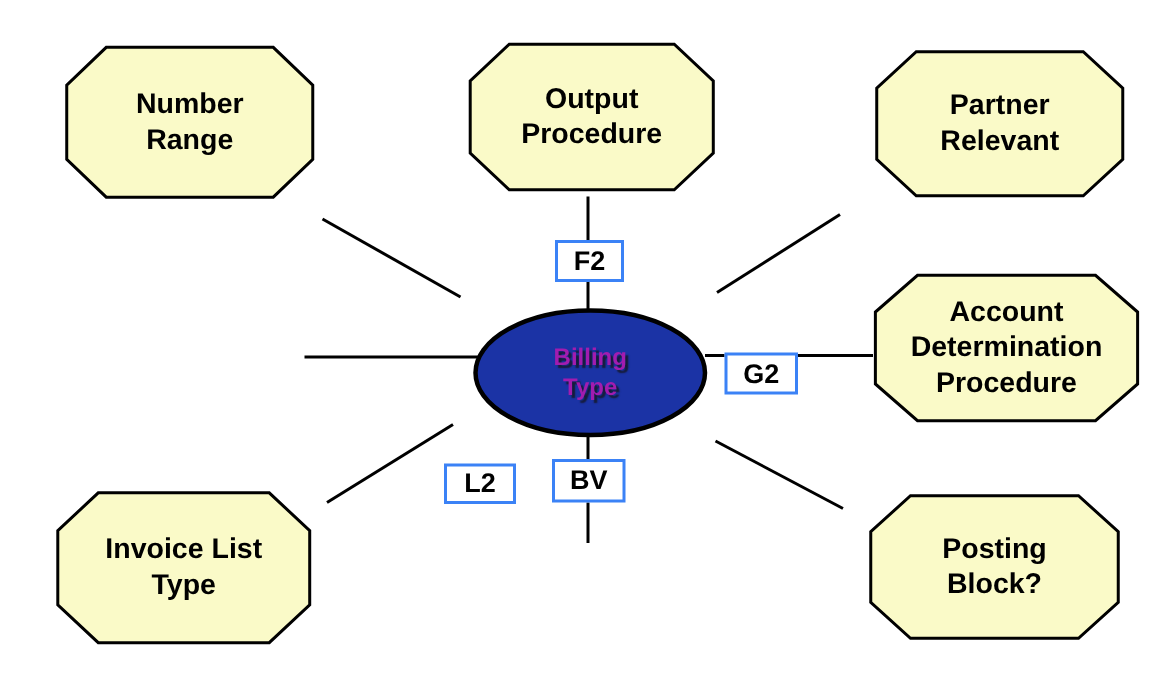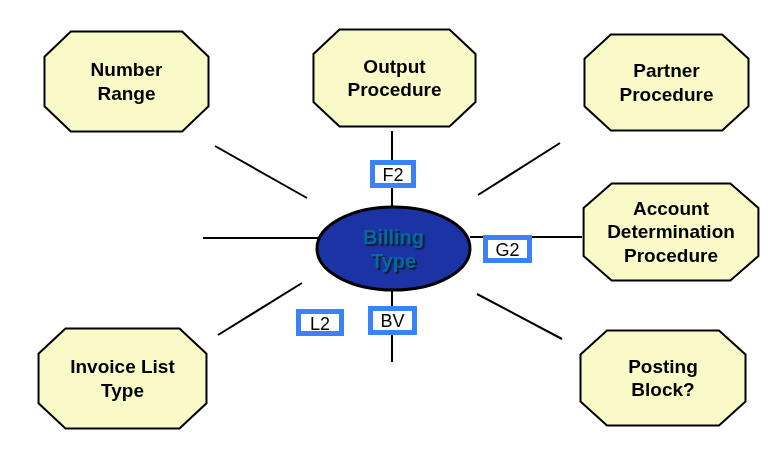--- a/index.html
+++ b/index.html
@@ -16,27 +16,27 @@
   .node-label{
     position:absolute;inset:0;display:flex;align-items:center;justify-content:center;
     text-align:center;font-weight:bold;font-size:19px;line-height:1.22;color:#000;
     white-space:pre-line;z-index:3;
   }
   .center-node{position:absolute;z-index:2;}
   .center-node svg{position:absolute;left:0;top:0;width:100%;height:100%;}
   .center-node ellipse{stroke:#000;stroke-width:3;}
   .center-label{
     position:absolute;inset:0;display:flex;align-items:center;justify-content:center;
-    text-align:center;font-weight:bold;font-size:20px;line-height:1.2;color:#0369a1;
+    text-align:center;font-weight:bold;font-size:16px;line-height:1.2;color:#a21caf;
     white-space:pre-line;text-shadow:2px 2px 1px rgba(20,20,20,0.75);z-index:3;
   }
   .cbox{
-    position:absolute;z-index:4;background:#ffffff;border:5px solid #3b82f6;
-    display:flex;align-items:flex-start;justify-content:center;box-sizing:border-box;
-    font-weight:normal;font-size:18px;color:#000;
+    position:absolute;z-index:4;background:#ffffff;border:2px solid #3b82f6;
+    display:flex;align-items:center;justify-content:center;box-sizing:border-box;
+    font-weight:bold;font-size:18px;color:#000;
   }
 </style>
 </head>
 <body>
 
 <div class="canvas">
 
   <svg class="lines" viewBox="0 0 768 464">
 
     <line x1="392" y1="131" x2="392" y2="210"></line>
@@ -70,21 +70,21 @@
     </svg>
     <div class="node-label">Output
 Procedure</div>
   </div>
 
   <div class="node" style="left:583px;top:33px;width:167px;height:99px">
     <svg viewBox="0 0 168 100" preserveAspectRatio="none">
       <polygon points="28,1.5 140,1.5 166.5,26 166.5,74 140,98.5 28,98.5 1.5,74 1.5,26" vector-effect="non-scaling-stroke" fill="#FAFAC8"></polygon>
     </svg>
     <div class="node-label">Partner
-Procedure</div>
+Relevant</div>
   </div>
 
 
   <div class="node" style="left:582px;top:182px;width:178px;height:100px">
     <svg viewBox="0 0 168 100" preserveAspectRatio="none">
       <polygon points="28,1.5 140,1.5 166.5,26 166.5,74 140,98.5 28,98.5 1.5,74 1.5,26" vector-effect="non-scaling-stroke" fill="#FAFAC8"></polygon>
     </svg>
     <div class="node-label">Account
 Determination
 Procedure</div>

